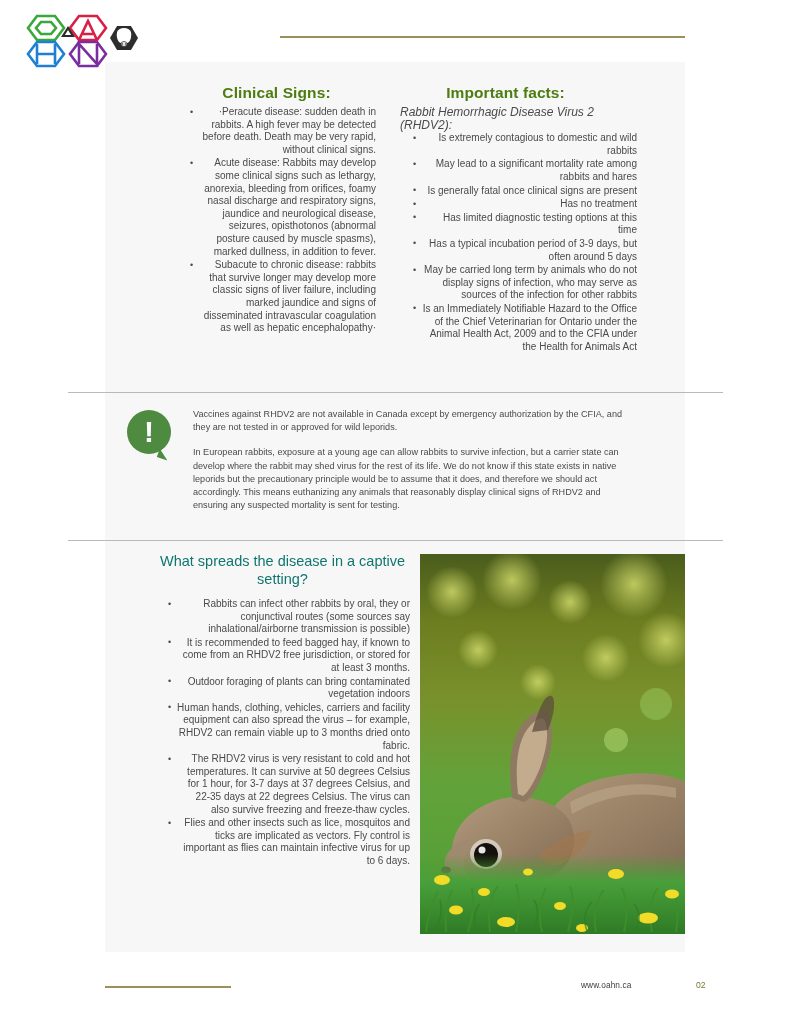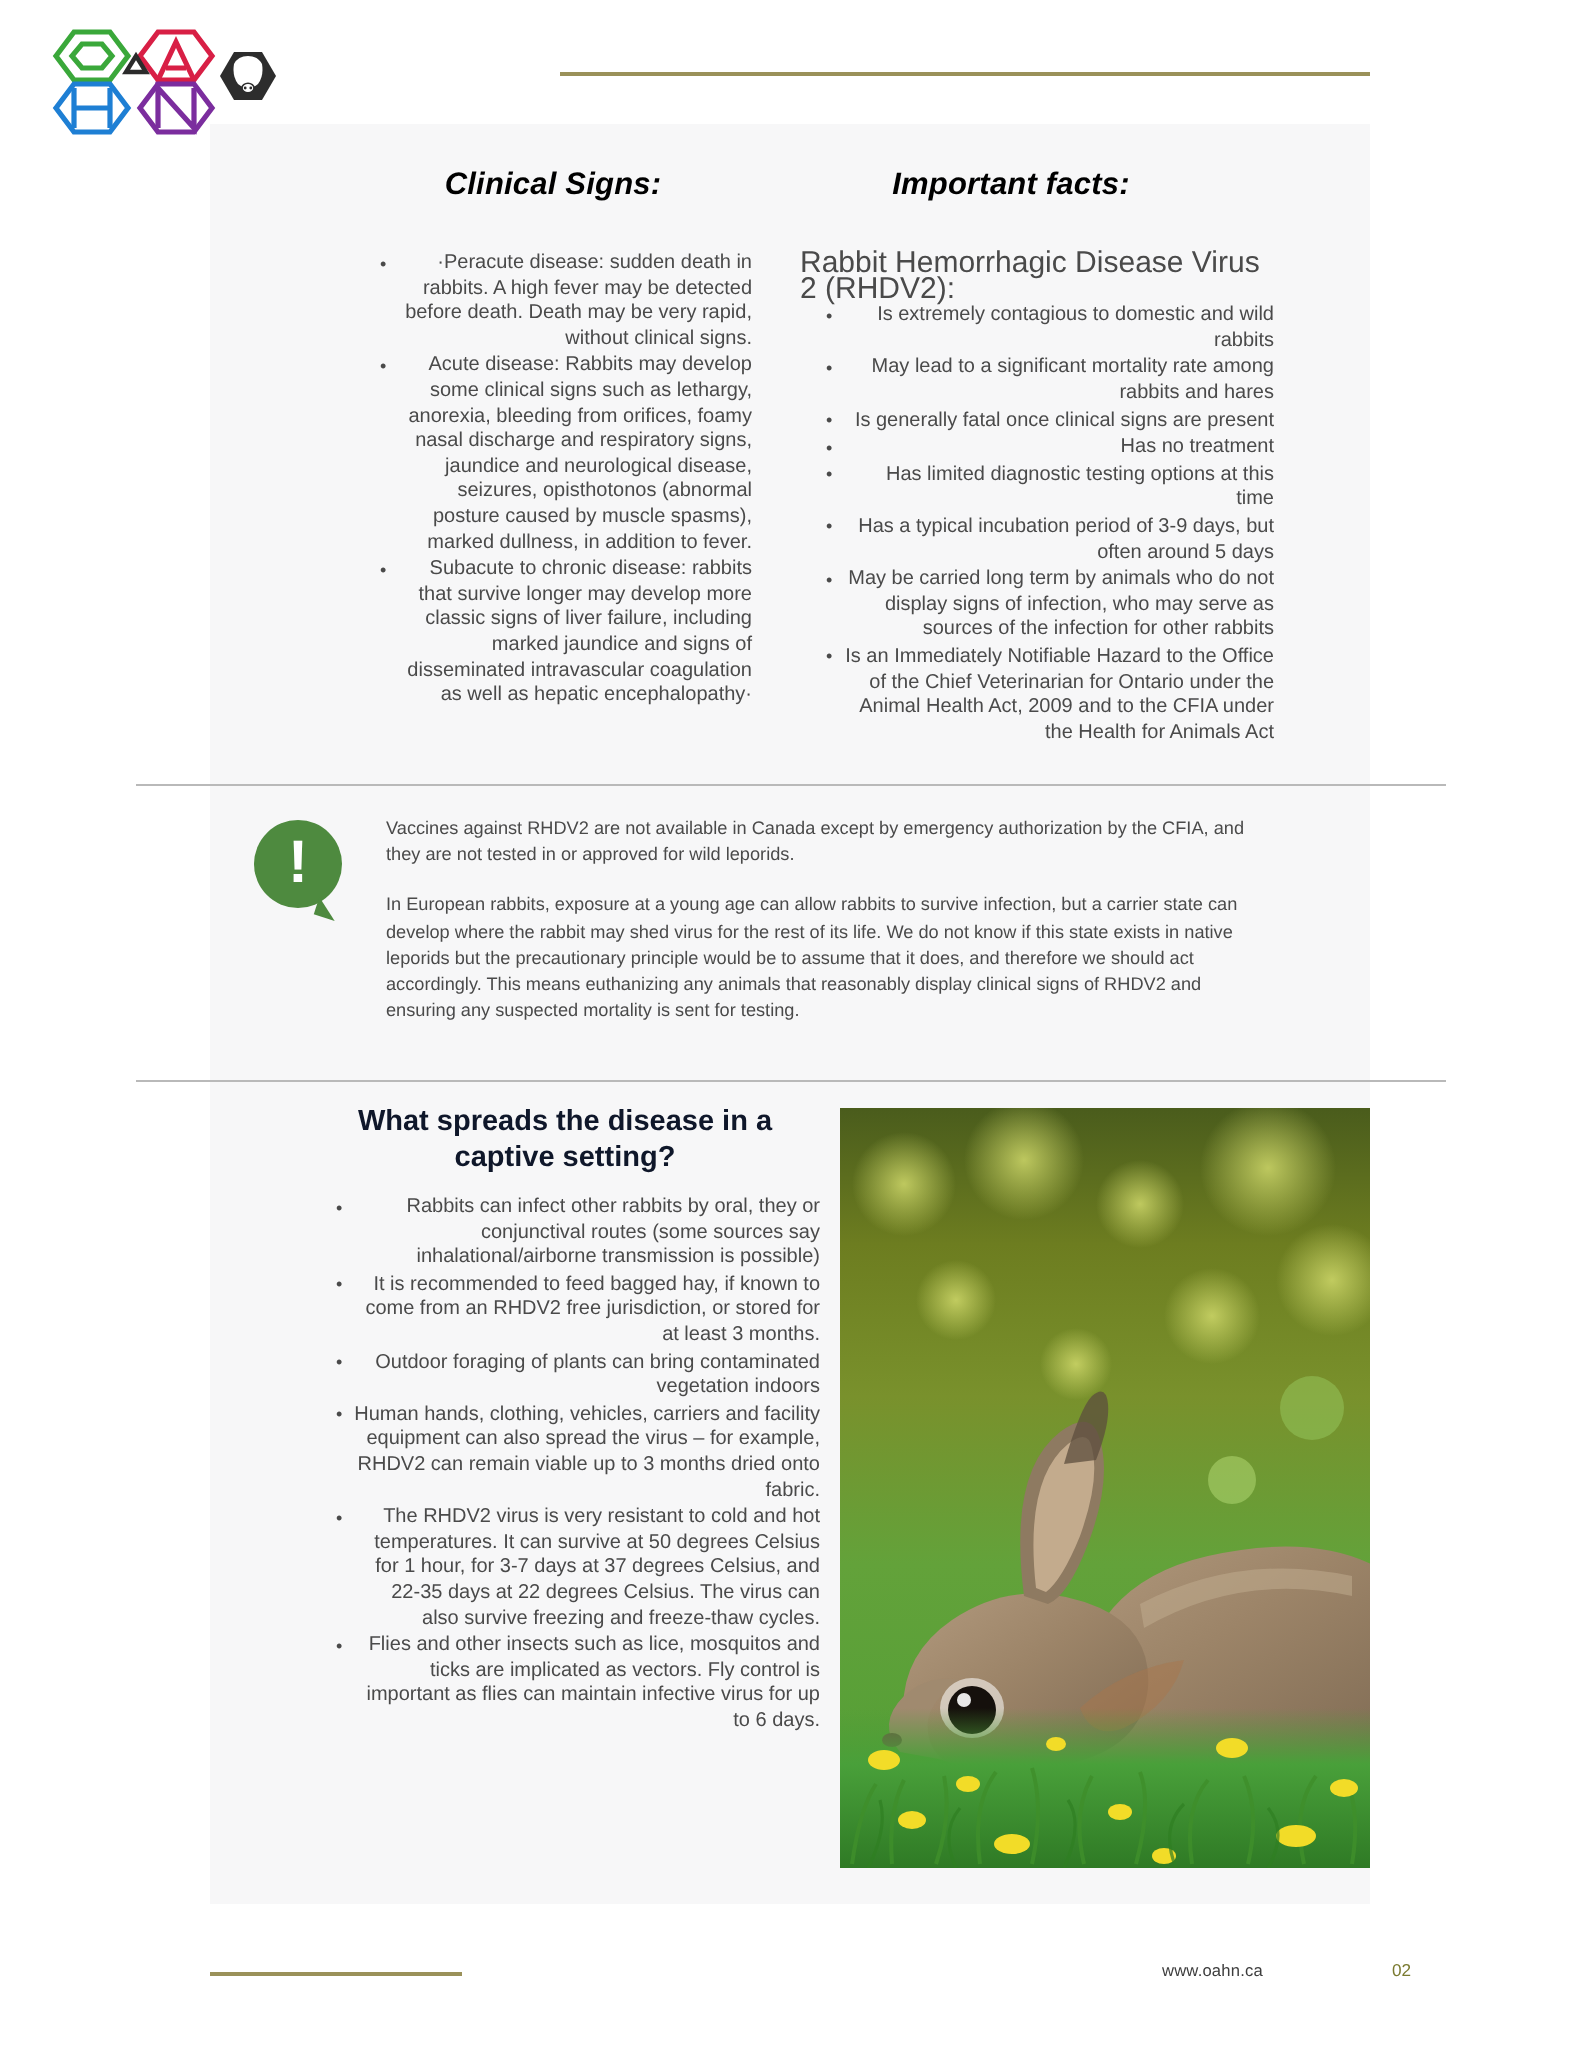--- a/index.html
+++ b/index.html
@@ -59,25 +59,24 @@
     top: 84px;
     width: 580px;
     display: flex;
   }
   .col-left  { width: 285px; padding: 0 14px 0 72px; box-sizing: border-box; }
   .col-right { width: 295px; padding: 0 48px 0 10px; box-sizing: border-box; }
 
   .col-title {
     font-size: 15.5px;
     font-weight: bold;
-    color: #000000;
+    color: #4d7c0f;
     text-align: center;
     letter-spacing: .1px;
-    margin: 0 0 24px 0;
-    font-style: italic;
+    margin: 0 0 4px 0;
   }
   .col-right .col-title { margin-left: -26px; }
 
   ul.bullets {
     margin: 0;
     padding: 0 0 0 13px;
     list-style: none;
   }
   ul.bullets > li {
     position: relative;
@@ -90,24 +89,25 @@
   }
   ul.bullets > li::before {
     content: "\2022";
     position: absolute;
     left: 0;
     top: -0.5px;
     font-size: 9px;
     color: #4a4a4a;
   }
   .intro-line {
-    font-size: 15px;
+    font-size: 12px;
     line-height: 12.6px;
     color: #4a4a4a;
     margin: 0 0 1px 0;
+    font-style: italic;
   }
 
   
   .divider {
     position: absolute;
     left: 68px;
     width: 655px;
     height: 1px;
     background: #b9b9b9;
   }
@@ -179,22 +179,22 @@
     width: 580px;
     display: flex;
   }
   .bottom-left {
     width: 315px;
     padding: 0 10px 0 50px;
     box-sizing: border-box;
   }
   .bottom-title {
     font-size: 14.5px;
-    font-weight: bold;
-    color: #0f172a;
+    font-weight: normal;
+    color: #0f766e;
     text-align: center;
     line-height: 18px;
     margin: 0 0 10px 0;
   }
   .bottom-right {
     width: 265px;
     padding-top: 2px;
   }
   .photo {
     position: relative;

